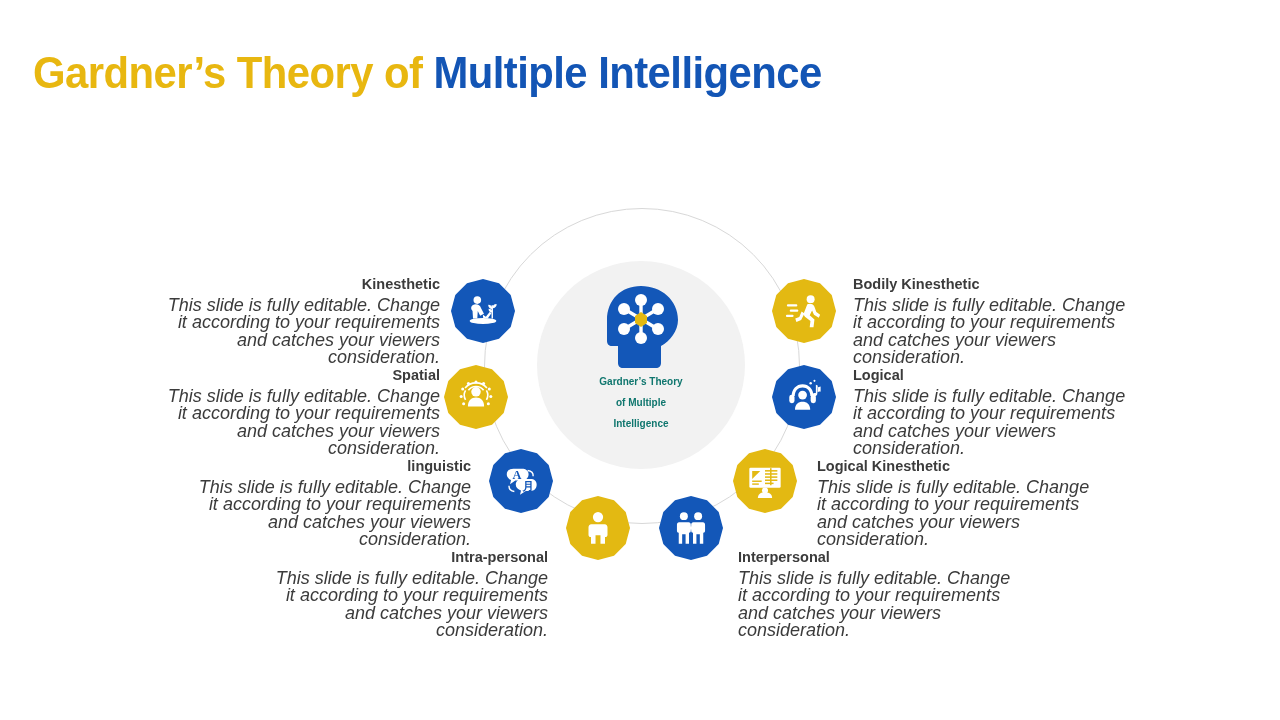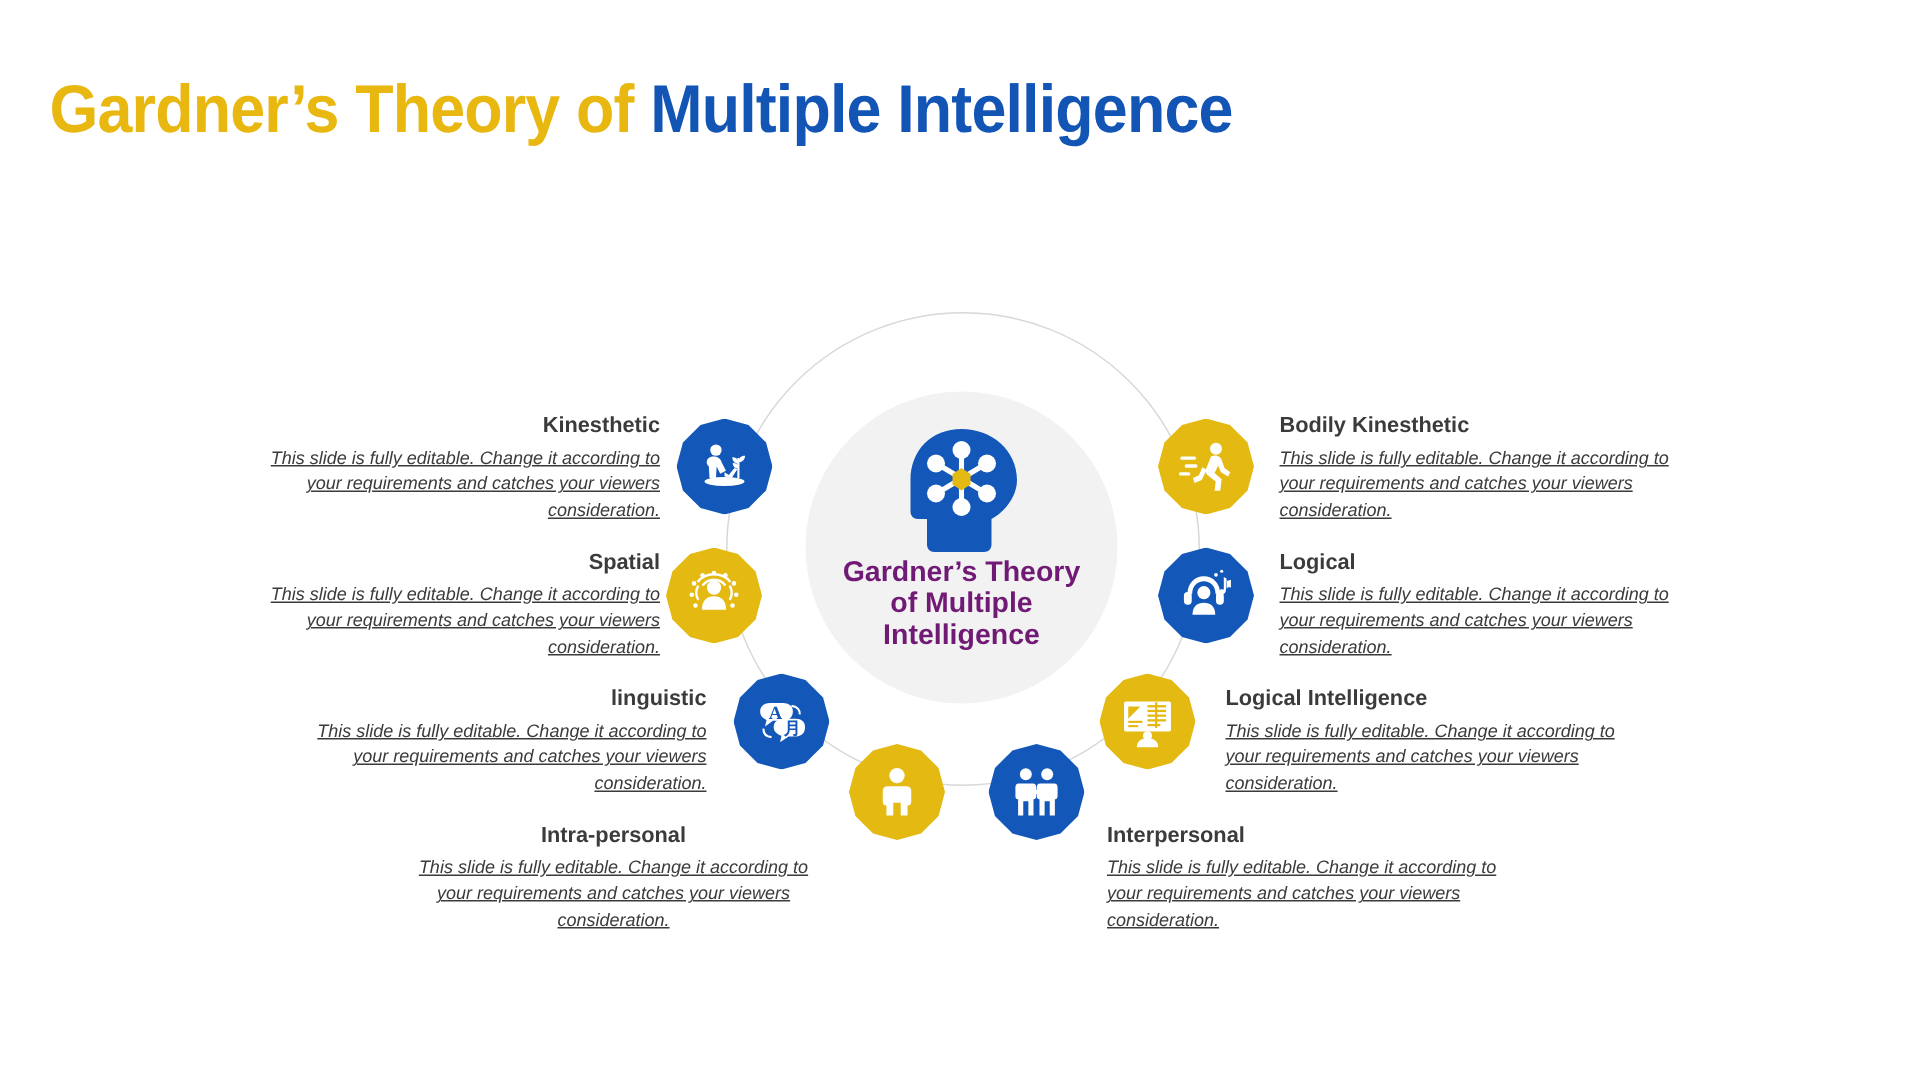--- a/index.html
+++ b/index.html
@@ -22,21 +22,21 @@
   .title .t-blue{color:#1355B5;}
 
   
   .hub{
     position:absolute;left:537px;top:261px;width:208px;height:208px;
     border-radius:50%;background:#F2F2F2;
   }
   .hub-icon{position:absolute;left:50%;top:22px;transform:translateX(-50%);}
   .hub-text{
     position:absolute;left:0;right:0;top:110px;text-align:center;
-    font-size:19px;font-weight:bold;color:#701a75;line-height:21px;
+    font-size:10px;font-weight:bold;color:#0f766e;line-height:21px;
   }
 
   
   .ring{
     position:absolute;left:484px;top:208px;width:314px;height:314px;
     border-radius:50%;border:1px solid #D8D8D8;
   }
 
   
   .badge{
@@ -46,22 +46,22 @@
                       50% 100%,25% 93.3%,6.7% 75%,0% 50%,6.7% 25%,25% 6.7%);
   }
   .badge.blue{background:#1357B8;}
   .badge.gold{background:#E3B912;}
   .badge svg{display:block;}
 
   
   .block{position:absolute;width:278px;}
   .block .hd{font-size:14.5px;font-weight:bold;color:#3B3B3B;line-height:19px;}
   .block .bd{
-    font-size:12px;font-style:italic;color:#3B3B3B;
-    line-height:17.4px;margin-top:3px;text-decoration:underline;
+    font-size:18px;font-style:italic;color:#3B3B3B;
+    line-height:17.4px;margin-top:3px;
   }
   .block.right{text-align:left;}
   .block.left{text-align:right;}
 </style>
 </head>
 <body>
 
 <div class="slide">
 
   <div class="title">
@@ -165,21 +165,21 @@
   </div>
 
   <div class="badge gold" style="left:566px;top:496px;">
     <svg width="38" height="38" viewBox="0 0 40 40">
       <g fill="#ffffff">
         <circle cx="20" cy="8.5" r="5.4"></circle>
         <path d="M13 16 L27 16 C29 16 30 17.5 30 19.5 L30 27 C30 28.6 28.8 29.6 27.4 29.4 L27.4 36.5 L22.6 36.5 L22.6 27.5 L17.4 27.5 L17.4 36.5 L12.6 36.5 L12.6 29.4 C11.2 29.6 10 28.6 10 27 L10 19.5 C10 17.5 11 16 13 16 Z"></path>
       </g>
     </svg>
   </div>
-  <div class="block left" style="left:270px;top:548px;text-align:center;">
+  <div class="block left" style="left:270px;top:548px;">
     <div class="hd">Intra-personal</div>
     <div class="bd">This slide is fully editable. Change it according to your requirements and catches your viewers consideration.</div>
   </div>
 
   <div class="badge gold" style="left:772px;top:279px;">
     <svg width="38" height="38" viewBox="0 0 40 40">
       <g fill="#ffffff">
         <circle cx="27" cy="7.5" r="4.2"></circle>
         <path d="M23.5 13 C26.5 11.5 30 12.5 31 15.5 L33 21 L37 24 L35.5 27 L30.5 24 L28.5 19.5 L26 24.5 L31 29 L30 37 L26 37 L26.8 30.5 L21 26 C19.5 24.5 19.3 22.5 20.3 21 L23.5 13 Z"></path>
         <path d="M20.5 22.5 L17 29.5 L12 31.5 L10.8 28 L15 26.2 L17.5 20.5 Z"></path>
@@ -229,21 +229,21 @@
         <rect x="20" y="21.7" width="9" height="1.6"></rect>
         <rect x="25.3" y="6.5" width="1.6" height="18"></rect>
       </g>
       <g fill="#ffffff">
         <circle cx="20" cy="30" r="3.2"></circle>
         <path d="M12.5 38 C12.5 34 15.5 31.8 20 31.8 C24.5 31.8 27.5 34 27.5 38 Z"></path>
       </g>
     </svg>
   </div>
   <div class="block right" style="left:817px;top:457px;">
-    <div class="hd">Logical Intelligence</div>
+    <div class="hd">Logical Kinesthetic</div>
     <div class="bd">This slide is fully editable. Change it according to your requirements and catches your viewers consideration.</div>
   </div>
 
   <div class="badge blue" style="left:659px;top:496px;">
     <svg width="38" height="38" viewBox="0 0 40 40">
       <g fill="#ffffff">
         <circle cx="12.5" cy="7.5" r="4.2"></circle>
         <path d="M7.5 14 L17.5 14 C19 14 19.8 15.2 19.8 16.7 L19.8 23 C19.8 24.3 19 25.2 17.9 25.1 L17.9 36.5 L14.3 36.5 L14.3 26.5 L10.7 26.5 L10.7 36.5 L7.1 36.5 L7.1 25.1 C6 25.2 5.2 24.3 5.2 23 L5.2 16.7 C5.2 15.2 6 14 7.5 14 Z"></path>
         <circle cx="27.5" cy="7.5" r="4.2"></circle>
         <path d="M22.5 14 L32.5 14 C34 14 34.8 15.2 34.8 16.7 L34.8 23 C34.8 24.3 34 25.2 32.9 25.1 L32.9 36.5 L29.3 36.5 L29.3 26.5 L25.7 26.5 L25.7 36.5 L22.1 36.5 L22.1 25.1 C21 25.2 20.2 24.3 20.2 23 L20.2 16.7 C20.2 15.2 21 14 22.5 14 Z"></path>

